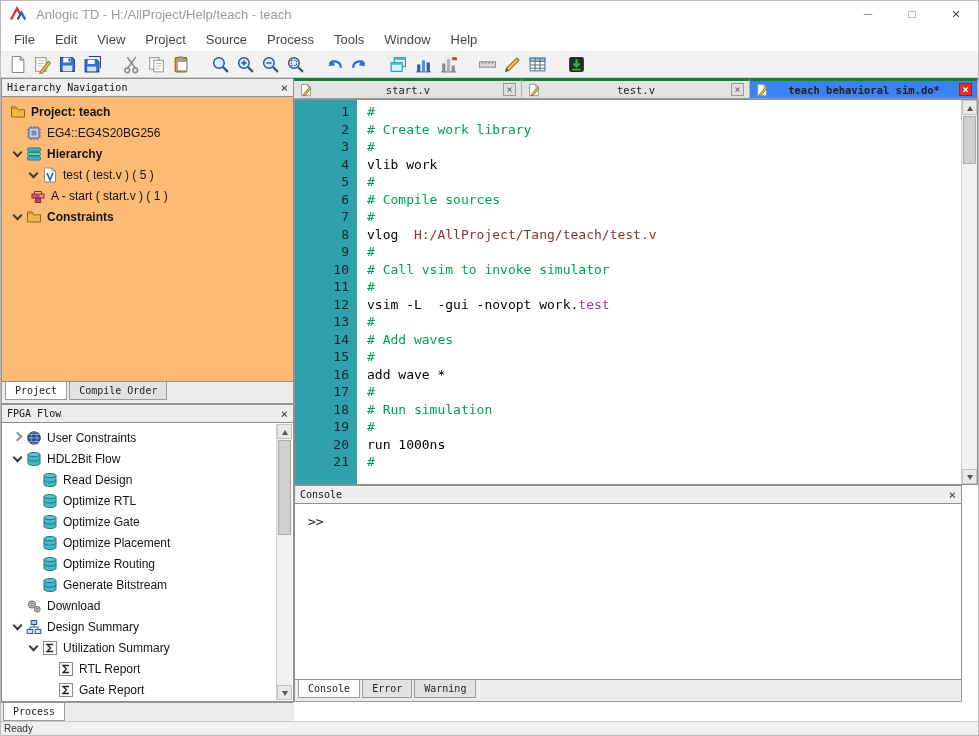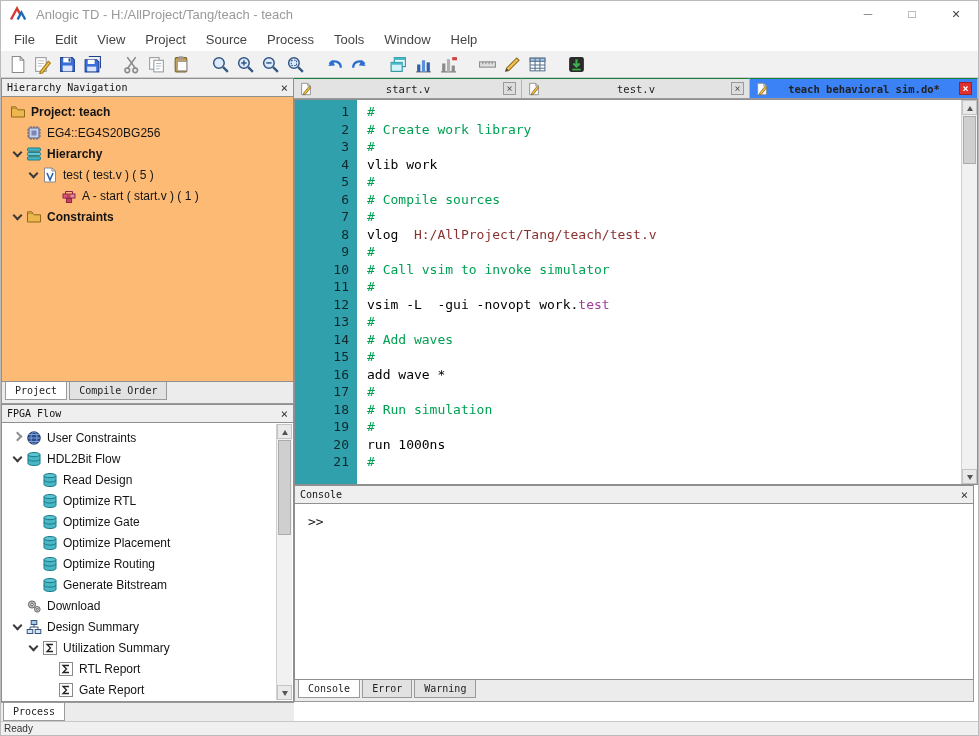--- a/index.html
+++ b/index.html
@@ -63,62 +63,62 @@
   .sb-btn.up{top:0;}
   .sb-btn.down{bottom:0;}
   .sb-btn::before{content:"";position:absolute;left:3.5px;border-left:3.5px solid transparent;border-right:3.5px solid transparent;}
   .sb-btn.up::before{top:5px;border-bottom:5px solid #555;}
   .sb-btn.down::before{top:5px;border-top:5px solid #555;}
   .sb-thumb{position:absolute;left:1px;right:1px;background:#cfcfcf;border:1px solid #ababab;box-sizing:border-box;}
 
   
   .right-col{position:absolute;top:77px;left:293px;right:0;height:645px;}
   .edit-tabbar{position:absolute;top:0;left:0;right:0;height:21px;background:#ececec;border-bottom:1px solid #9a9a9a;display:flex;box-sizing:border-box;}
-  .etab{flex:1;display:flex;align-items:center;gap:6px;padding:0 5px;background:#e3e3e3;border-right:1px solid #b5b5b5;border-top:1px solid #15803d;
+  .etab{flex:1;display:flex;align-items:center;gap:6px;padding:0 5px;background:#e3e3e3;border-right:1px solid #b5b5b5;border-top:3px solid #15803d;
         font-family:"DejaVu Sans Mono",monospace;font-size:10.5px;color:#222;box-sizing:border-box;min-width:0;}
   .etab.active{background:#3b82f6;font-weight:bold;}
   .eicon{display:inline-flex;flex:none;}
   .eicon svg{width:14px;height:14px;}
   .elabel{flex:1;text-align:center;overflow:hidden;white-space:nowrap;}
   .eclose{flex:none;width:13px;height:13px;border:1px solid #9a9a9a;background:#ddd;color:#555;font-size:10px;line-height:11px;text-align:center;box-sizing:border-box;}
   .eclose.red{background:var(--active-close,#e03131);border-color:#a02020;color:#fff;font-weight:bold;}
 
   .editor{position:absolute;top:21px;left:0;right:0;height:386px;background:#fff;border:1px solid #8f8f8f;box-sizing:border-box;display:flex;}
   .gutter{width:62px;flex:none;background:var(--gutter,#2fa0ac);font-family:"DejaVu Sans Mono",monospace;font-size:13px;line-height:17.5px;
           text-align:right;padding:3px 8px 0 0;box-sizing:border-box;color:#10282c;}
   .code{flex:1;font-family:"DejaVu Sans Mono",monospace;font-size:13px;line-height:17.5px;padding:3px 0 0 10px;white-space:pre;overflow:hidden;}
   .seg-comment{color:var(--comment,#00a052);}
   .seg-plain{color:#000;}
   .seg-path{color:var(--path,#8b3030);}
   .seg-ident{color:var(--ident,#a03aa0);}
   .editor-scroll{top:0;bottom:0;right:0;}
 
   
-  .console-panel{position:absolute;top:407px;left:0;right:4px;height:217px;}
+  .console-panel{position:absolute;top:407px;left:0;right:16px;height:217px;}
   .console-body{position:absolute;top:19px;bottom:22px;left:0;right:0;background:#fff;border:1px solid #8f8f8f;border-top:none;
                 padding:10px 0 0 13px;font-family:"DejaVu Sans Mono",monospace;font-size:13px;color:#222;box-sizing:border-box;}
   .console-tabs{position:absolute;bottom:0;left:0;right:0;}
 
   
   .statusbar{position:absolute;bottom:0;left:0;right:0;height:14px;background:#f0f0f0;border-top:1px solid #c8c8c8;
              font-size:10px;color:#333;display:flex;align-items:center;padding-left:3px;box-sizing:border-box;}
 </style>
 </head>
 <body>
 
 <div class="window">
 
   <div class="titlebar">
     <span class="app-logo">
         <svg viewBox="0 0 20 16">
           <path d="M2 13.5 8 2.5l3.4 6.2" fill="none" stroke="#d43a2e" stroke-width="2.4"></path>
           <path d="M8.6 13.5 12.4 6.5l3.8 7" fill="none" stroke="#1a6ab8" stroke-width="2.4"></path>
         </svg>
       </span>
-    <span class="title-text">Anlogic TD - H:/AllProject/Tang/teach - teach</span>
+    <span class="title-text">Anlogic TD - H:/AllProject/Help/teach - teach</span>
     <div class="win-controls">
       <div class="win-btn">─</div>
       <div class="win-btn">□</div>
       <div class="win-btn close">×</div>
     </div>
   </div>
 
   <div class="menubar">
       <div class="menu-item">File</div>
       <div class="menu-item">Edit</div>
@@ -364,21 +364,21 @@
             <span class="chev down"></span>
             <span class="ticon">
               <svg viewBox="0 0 16 16">
                 <path d="M2.5 1h7.5L13.5 4v11H2.5z" fill="#fff" stroke="#8a8a8a"></path>
                 <path d="M10 1v3h3.5" fill="none" stroke="#8a8a8a"></path>
                 <path d="M5 6l3 7 3-7" fill="none" stroke="#2b5fae" stroke-width="1.6"></path>
               </svg>
             </span>
             <span class="tlabel">test ( test.v ) ( 5 )</span>
           </div>
-          <div class="tree-row" style="padding-left: 59px;">
+          <div class="tree-row" style="padding-left: 28px;">
             <span class="ticon">
               <svg viewBox="0 0 16 16">
                 <path d="M4.5 6V3.5h7V6" fill="none" stroke="#8f2347"></path>
                 <rect x="2" y="6" width="5.2" height="4" fill="#e0557a" stroke="#8f2347"></rect>
                 <rect x="8.8" y="6" width="5.2" height="4" fill="#e88a9a" stroke="#8f2347"></rect>
                 <rect x="5.4" y="10.5" width="5.2" height="4" fill="#c04468" stroke="#8f2347"></rect>
               </svg>
             </span>
             <span class="tlabel">A - start ( start.v ) ( 1 )</span>
           </div>

